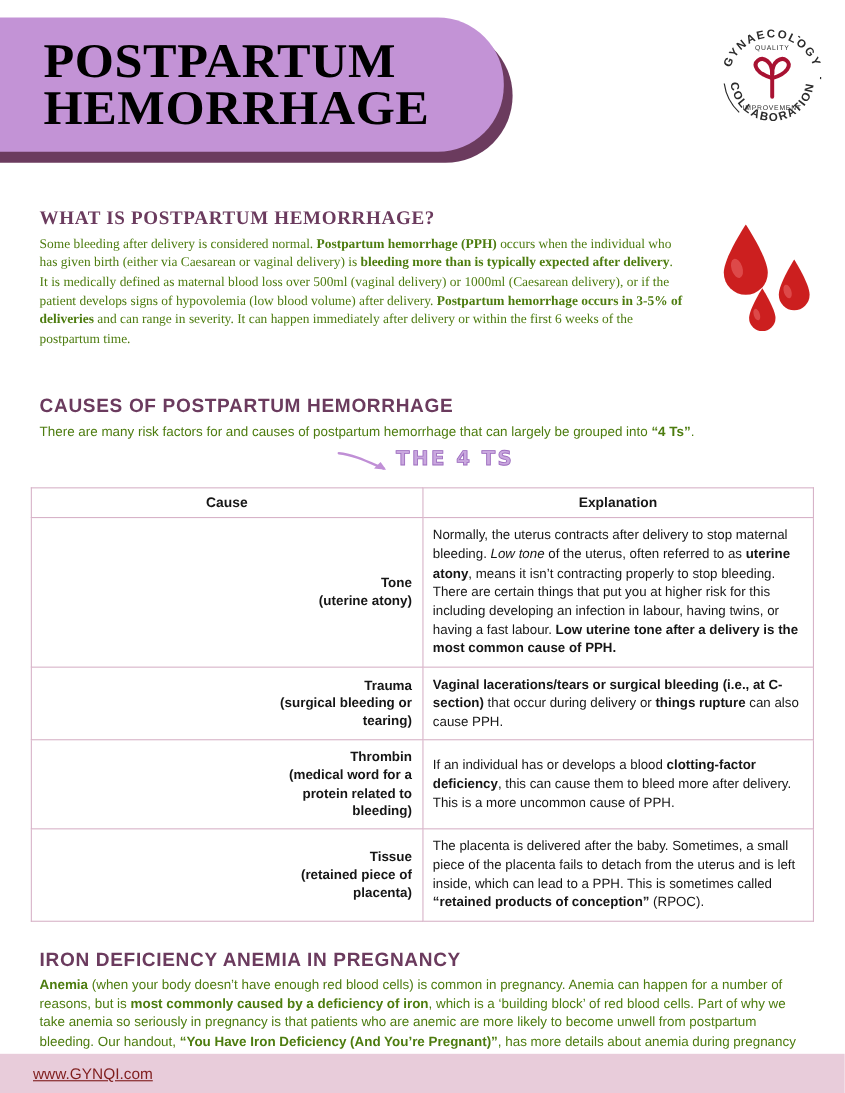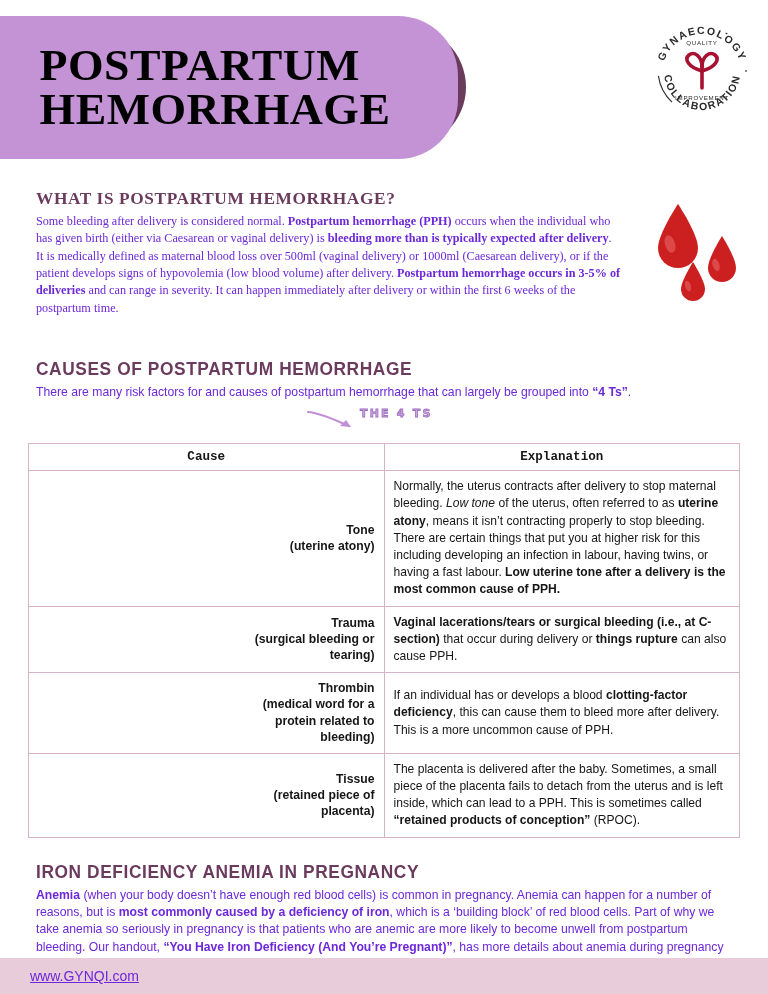--- a/index.html
+++ b/index.html
@@ -28,21 +28,21 @@
     width: 466px;
     height: 122px;
     background: #6b3b5e;
     border-radius: 0 62px 62px 0;
   }
   .banner {
     position: absolute;
     left: 0;
     top: 16px;
     width: 458px;
-    height: 143px;
+    height: 122px;
     background: #c393d6;
     border-radius: 0 60px 60px 0;
     display: flex;
     flex-direction: column;
     justify-content: center;
   }
   .banner-title {
     font-family: "Liberation Serif", serif;
     font-weight: bold;
     font-size: 44px;
@@ -77,21 +77,21 @@
     font-weight: bold;
     letter-spacing: 0.6px;
     margin: 0 0 4px 8px;
     text-transform: uppercase;
     transform: scaleX(0.99);
     transform-origin: left;
   }
   .body-text {
     font-size: 12.2px;
     line-height: 1.42;
-    color: #6d28d9;
+    color: #4d7c0f;
     margin: 0 0 0 8px;
     text-align: left;
   }
   .body-text b { font-weight: bold; }
 
   .sect-intro { margin-top: 36px; padding-right: 118px; font-family: Liberation Serif, serif; }
   .sect-causes { margin-top: 42px; }
   .sect-anemia { margin-top: 24px; }
   .indent-1 { }
 
@@ -112,21 +112,21 @@
   }
   .four-ts-arrow {
     position: absolute;
     left: 277px;
     top: 2px;
   }
   .four-ts-label {
     position: absolute;
     left: 332px;
     top: 0px;
-    font-size: 11px;
+    font-size: 18px;
     font-weight: bold;
     letter-spacing: 2.2px;
     color: #c9a7de;
     -webkit-text-stroke: 0.8px #9d6dbf;
     font-family: "DejaVu Sans", sans-serif;
   }
 
   
   table.causes {
     width: 100%;
@@ -138,21 +138,20 @@
   table.causes td, table.causes th {
     border: 1.6px solid #d7b3c8;
     vertical-align: middle;
     padding: 7px 9px;
   }
   table.causes th {
     font-size: 12.6px;
     font-weight: bold;
     text-align: center;
     padding: 6px 4px;
-    font-family: Liberation Mono, monospace;
   }
   td.cause-cell {
     width: 152px;
     text-align: right;
     font-size: 12.2px;
     font-weight: bold;
     line-height: 1.35;
   }
   td.expl-cell {
     font-size: 12.1px;
@@ -169,21 +168,21 @@
     bottom: 0;
     width: 768px;
     height: 36px;
     background: #e8ccda;
     display: flex;
     align-items: center;
   }
   .footer-link {
     margin-left: 30px;
     font-size: 14px;
-    color: #6d28d9;
+    color: #7f1d1d;
     text-decoration: underline;
   }
 </style>
 </head>
 <body>
 
 <div class="header">
   <div class="banner-shadow"></div>
   <div class="banner">
     <div class="banner-title">

